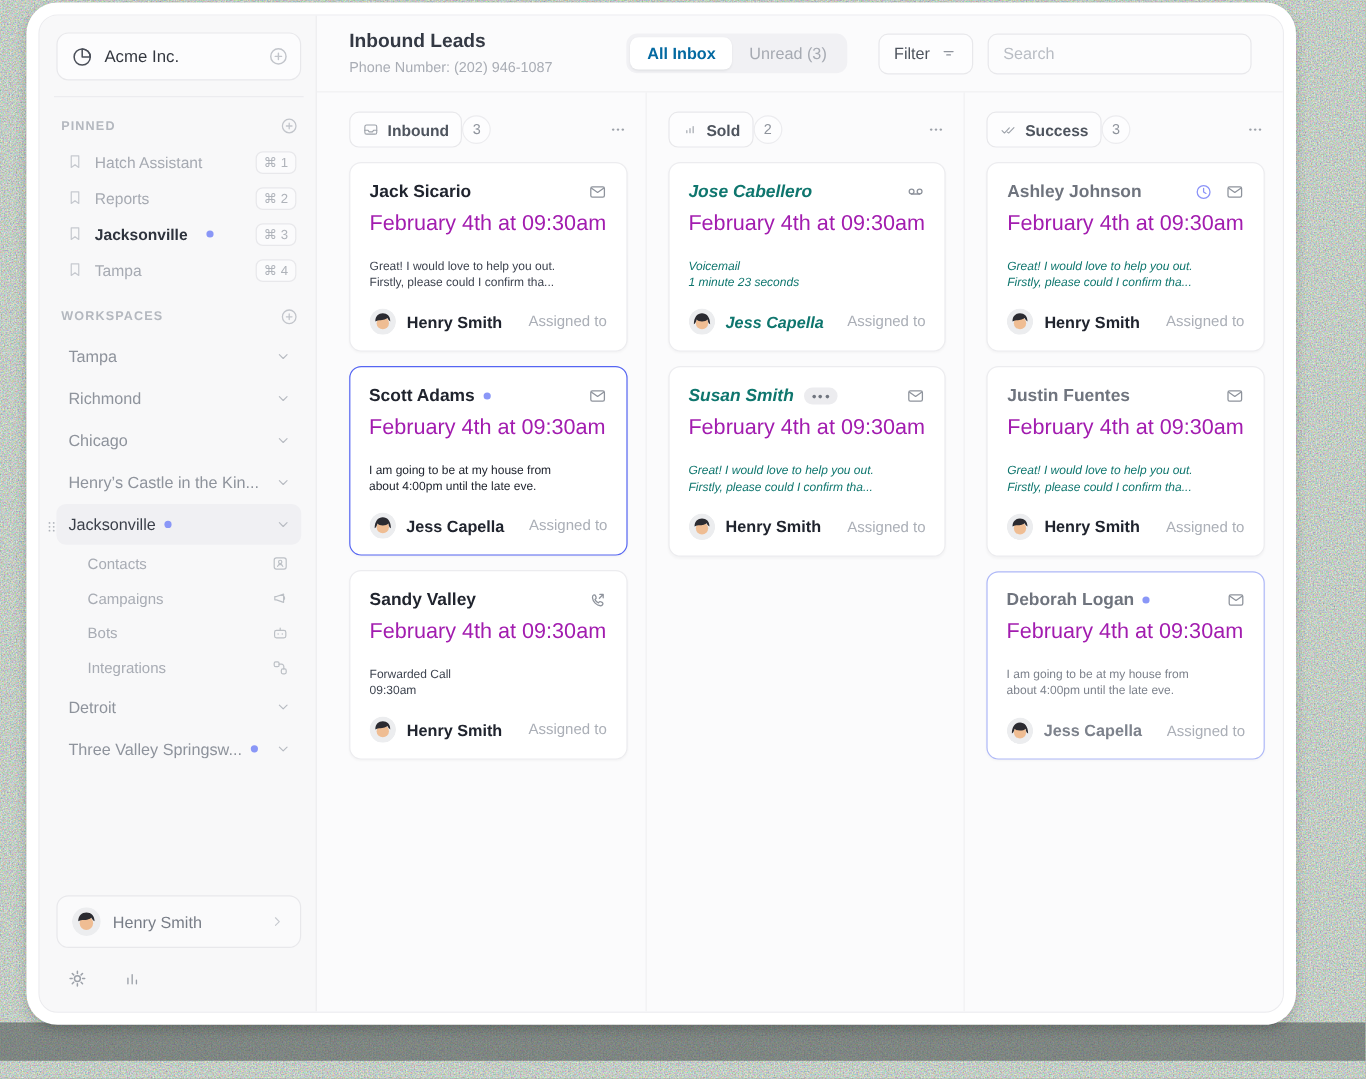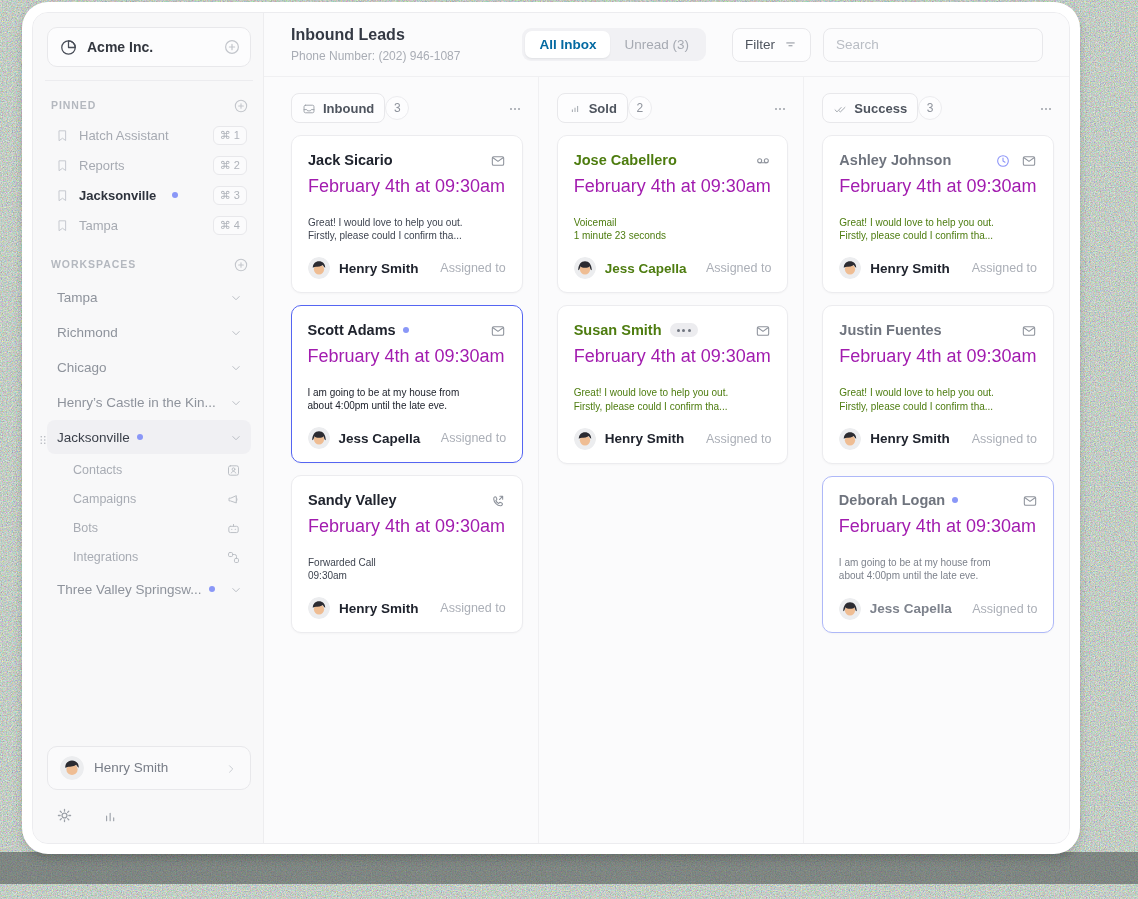--- a/index.html
+++ b/index.html
@@ -15,21 +15,21 @@
     background:#fff; border-radius:26px; padding:10px; z-index:2;
     box-shadow:0 4px 10px rgba(0,0,0,.18); }
   .app { height:100%; display:flex; border:1px solid #ECECEF; border-radius:16px;
     overflow:hidden; background:#FBFBFC; }
 
   
   .sidebar { width:231px; flex:none; background:#F8F8F9; border-right:1px solid #EDEDEF;
     display:flex; flex-direction:column; padding:14px 12px 16px 14px; position:relative; }
   .org-card { display:flex; align-items:center; gap:9px; height:40px; padding:0 9px 0 11px;
     background:#FCFCFD; border:1px solid #E8E8EB; border-radius:10px; cursor:pointer; }
-  .org-card .name { font-size:14px; font-weight:700; color:#33373F; flex:1; }
+  .org-card .name { font-size:14px; font-weight:400; color:#33373F; flex:1; }
   .sb-divider { height:1px; background:#ECECEF; margin:13px -2px 0; }
   .sec-head { display:flex; align-items:center; margin:15px 2px 6px 4px; }
   .sec-head .lbl { font-size:10.5px; letter-spacing:.09em; color:#B4B8BF; font-weight:700; flex:1; }
   .icn { display:inline-block; vertical-align:middle; }
   .plus { color:#C2C5CB; }
 
   .pin-row { display:flex; align-items:center; gap:9px; height:30px; padding:0 4px 0 8px;
     border-radius:8px; cursor:pointer; }
   .pin-row .picn { color:#C6C9CF; flex:none; }
   .pin-row .lbl { font-size:13px; color:#A6AAB2; flex:none; }
@@ -107,21 +107,21 @@
   .card-body { margin-top:19px; font-size:10px; line-height:1.32; }
   .card-foot { display:flex; align-items:center; gap:9px; margin-top:15px; }
   .foot-name { font-size:13.5px; font-weight:600; }
   .assigned { margin-left:auto; font-size:12.5px; color:#ABAFB7; }
   .avatar { border-radius:50%; overflow:hidden; flex:none; display:block; }
 
   .t-dark { color:#20242E; }
   .t-strong { color:#3E4450; }
   .t-mid { color:#7D828C; }
   .t-mid2 { color:#6F747E; }
-  .t-muted { color:#4d7c0f; }
+  .t-muted { color:#0f766e;font-style:italic; }
 </style>
 </head>
 <body>
 
 <svg class="bg-noise" width="1138" height="899">
   <defs>
     <filter id="speck" x="0" y="0" width="100%" height="100%">
       <feTurbulence type="fractalNoise" baseFrequency="0.8" numOctaves="2" seed="11" stitchTiles="stitch"></feTurbulence>
       <feColorMatrix type="matrix" values="0.85 0 0 0 0.12  0 0.85 0 0 0.18  0 0 0.85 0 0.13  0 0 0 0 1"></feColorMatrix>
     </filter>
@@ -260,20 +260,26 @@
                   <circle cx="14.8" cy="13.2" r="1"></circle>
                 </g>
               </svg></span>
           </div>
           <div class="ws-child">
             <span class="lbl">Integrations</span>
             <span class="cicn"><svg class="icn " width="15" height="15" viewBox="0 0 24 24" fill="none" stroke="currentColor" stroke-width="1.6" stroke-linecap="round" stroke-linejoin="round">
                 <rect x="4" y="4" width="6.5" height="6.5" rx="2"></rect>
                 <rect x="13.5" y="13.5" width="6.5" height="6.5" rx="2"></rect>
                 <path d="M10.5 7.2h3.3a3 3 0 0 1 3 3v3.3"></path>
+              </svg></span>
+          </div>
+          <div class="ws-row">
+            <span class="lbl">Detroit</span>
+            <span class="chev"><svg class="icn " width="14" height="14" viewBox="0 0 24 24" fill="none" stroke="currentColor" stroke-width="1.6" stroke-linecap="round" stroke-linejoin="round">
+                <path d="M6.5 9.5L12 15l5.5-5.5"></path>
               </svg></span>
           </div>
           <div class="ws-row">
             <span class="lbl">Three Valley Springsw...</span>
             <span class="dot"></span>
             <span class="chev"><svg class="icn " width="14" height="14" viewBox="0 0 24 24" fill="none" stroke="currentColor" stroke-width="1.6" stroke-linecap="round" stroke-linejoin="round">
                 <path d="M6.5 9.5L12 15l5.5-5.5"></path>
               </svg></span>
           </div>
         </div>

